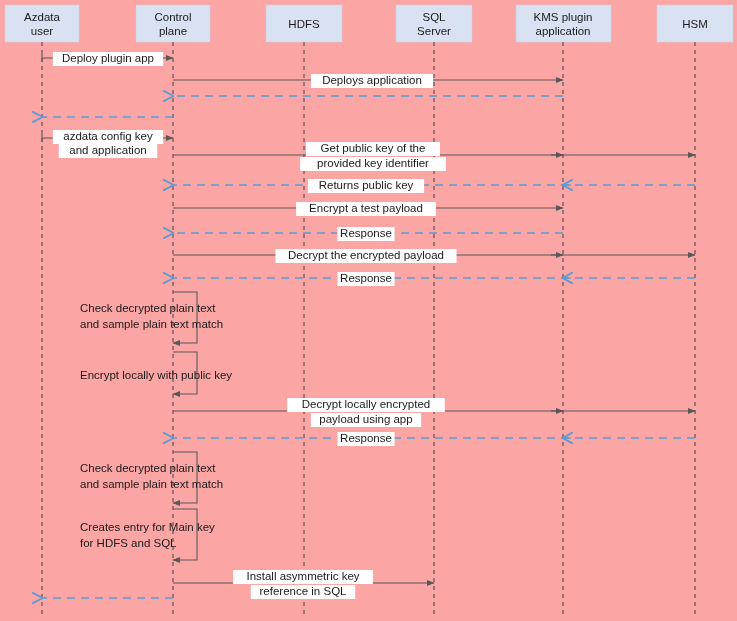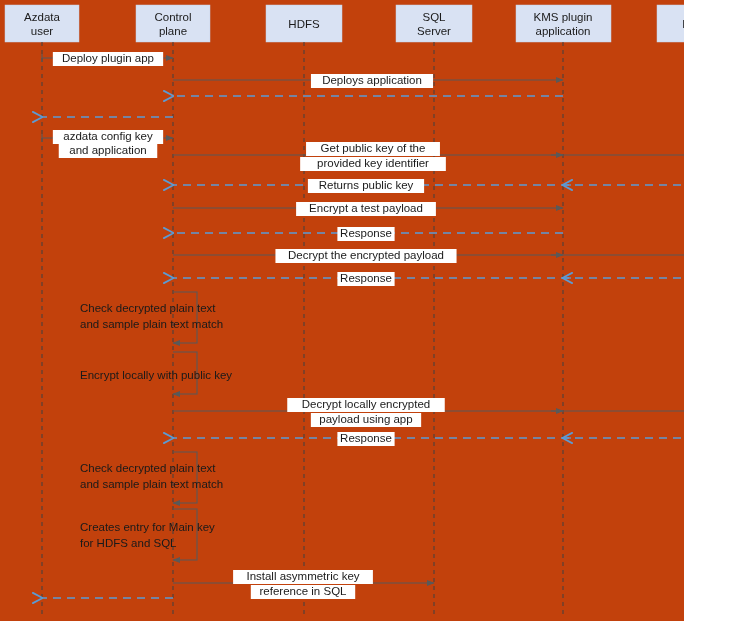--- a/index.html
+++ b/index.html
@@ -6,23 +6,23 @@
     margin: 0;
     padding: 0;
     background: #ffffff;
   }
   body {
     font-family: "Liberation Sans", sans-serif;
     color: #1a1a1a;
   }
   #diagram-root {
     position: relative;
-    width: 684px;
+    width: 737px;
     height: 621px;
-    background: #c2410c;
+    background: #fca5a5;
     overflow: hidden;
   }
   #seq-svg {
     position: absolute;
     left: 0;
     top: 0;
     width: 737px;
     height: 621px;
   }
   .actor-box-rect {

